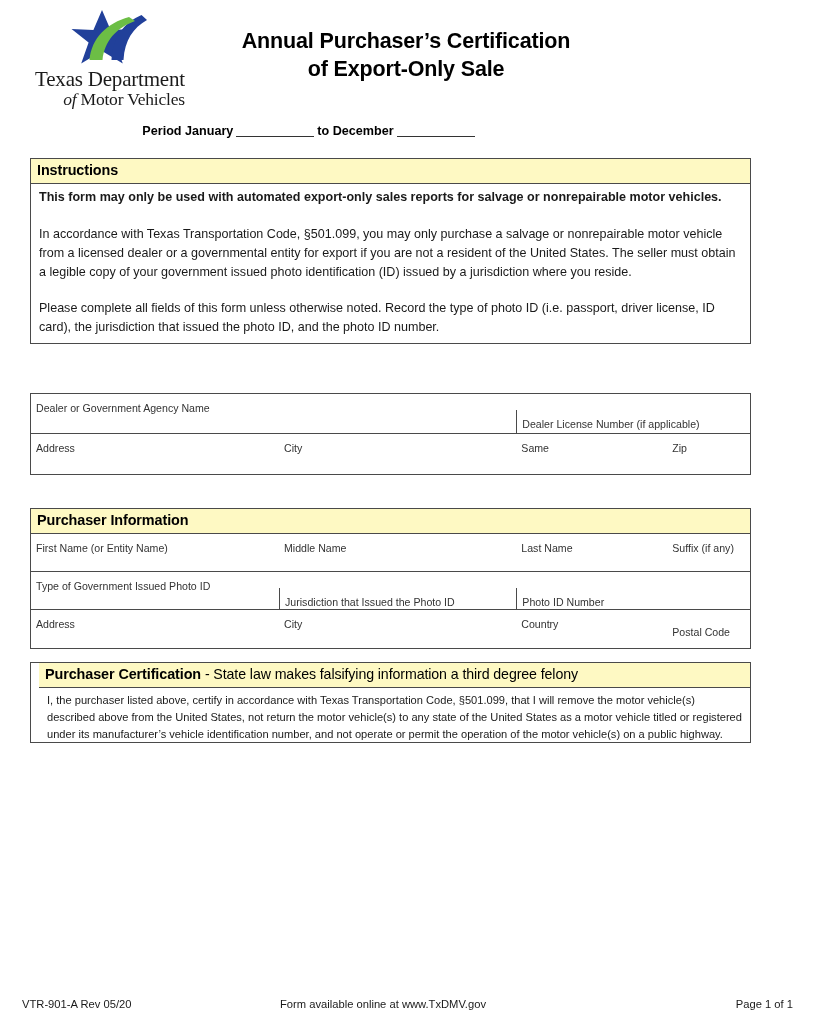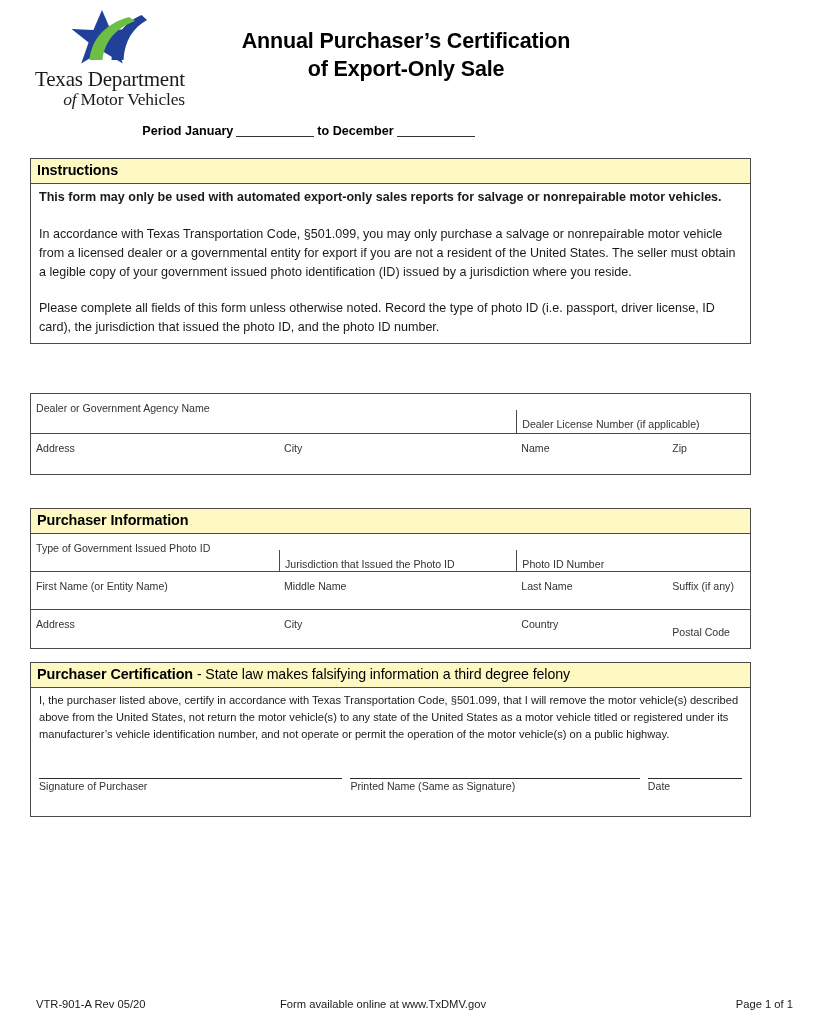--- a/index.html
+++ b/index.html
@@ -168,21 +168,21 @@
   #box-purchaser .c-suffix { width: 11.5%; }
   #box-purchaser .c-idtype { width: 34.5%; }
   #box-purchaser .c-jurisd { width: 33.0%; }
   #box-purchaser .c-idnum  { width: 32.5%; }
   #box-purchaser .c-paddr  { width: 34.5%; }
   #box-purchaser .c-pcity  { width: 33.0%; }
   #box-purchaser .c-pcountry { width: 21.0%; }
   #box-purchaser .c-ppostal  { width: 11.5%; margin-top: 8px; }
 
   
-  #box-cert { top: 662px; }
+  #box-cert { top: 662px; padding-left: 8px; }
   .cert-body {
     padding: 4px 8px 0 8px;
     font-size: 11.1px;
     line-height: 1.50;
     color: #1a1a1a;
   }
   .cert-body p { margin: 0; }
   .sig-area {
     position: relative;
     height: 52px;
@@ -217,21 +217,21 @@
     top: 998px;
     width: 817px;
     font-size: 11.2px;
     color: #1a1a1a;
   }
   .footer-inner {
     position: relative;
     margin: 0 22px;
     height: 16px;
   }
-  .f-left  { position: absolute; left: 14px; top: 0; }
+  .f-left  { position: absolute; left: 0; top: 0; }
   .f-mid   { position: absolute; left: 258px; top: 0; }
   .f-right { position: absolute; right: 2px; top: 0; }
 </style>
 </head>
 <body>
 
 <div class="page">
 
   <div class="header">
 
@@ -283,58 +283,58 @@
     </div>
 
     <div class="frow row-b last">
       <div class="fcell c-address">
         <span>Address</span>
       </div>
       <div class="fcell c-city">
         <span>City</span>
       </div>
       <div class="fcell c-state">
-        <span>Name</span>
+        <span>Same</span>
       </div>
       <div class="fcell c-zip">
         <span>Zip</span>
       </div>
     </div>
   </div>
 
   <div class="box" id="box-purchaser">
     <div class="sec-head">Purchaser Information</div>
+
+    <div class="frow">
+      <div class="fcell c-first">
+        <span>First Name (or Entity Name)</span>
+      </div>
+      <div class="fcell c-middle">
+        <span>Middle Name</span>
+      </div>
+      <div class="fcell c-last">
+        <span>Last Name</span>
+      </div>
+      <div class="fcell c-suffix">
+        <span>Suffix (if any)</span>
+      </div>
+    </div>
 
     <div class="frow">
       <div class="fcell c-idtype">
         <span>Type of Government Issued Photo ID</span>
       </div>
       <div class="fcell c-jurisd divider">
         <span>Jurisdiction that Issued the Photo ID</span>
       </div>
       <div class="fcell c-idnum divider">
         <span>Photo ID Number</span>
       </div>
     </div>
 
-    <div class="frow">
-      <div class="fcell c-first">
-        <span>First Name (or Entity Name)</span>
-      </div>
-      <div class="fcell c-middle">
-        <span>Middle Name</span>
-      </div>
-      <div class="fcell c-last">
-        <span>Last Name</span>
-      </div>
-      <div class="fcell c-suffix">
-        <span>Suffix (if any)</span>
-      </div>
-    </div>
-
     <div class="frow last">
       <div class="fcell c-paddr">
         <span>Address</span>
       </div>
       <div class="fcell c-pcity">
         <span>City</span>
       </div>
       <div class="fcell c-pcountry">
         <span>Country</span>
       </div>
@@ -344,36 +344,20 @@
     </div>
   </div>
 
   <div class="box" id="box-cert">
     <div class="sec-head"><span>Purchaser Certification</span><span class="reg"> - State law makes falsifying information a third degree felony</span></div>
 
     <div class="cert-body">
       <p>I, the purchaser listed above, certify in accordance with Texas Transportation Code, §501.099, that I will remove the motor vehicle(s) described above from the United States, not return the motor vehicle(s) to any state of the United States as a motor vehicle titled or registered under its manufacturer’s vehicle identification number, and not operate or permit the operation of the motor vehicle(s) on a public highway.</p>
     </div>
 
-    <div class="sig-area">
-      <div class="sig-row">
-        <div class="sig-field sig-signature">
-          <div class="rule"></div>
-          <div class="cap">Signature of Purchaser</div>
-        </div>
-        <div class="sig-field sig-printed">
-          <div class="rule"></div>
-          <div class="cap">Printed Name (Same as Signature)</div>
-        </div>
-        <div class="sig-field sig-date">
-          <div class="rule"></div>
-          <div class="cap">Date</div>
-        </div>
-      </div>
-    </div>
   </div>
 
   <div class="footer">
     <div class="footer-inner">
       <span class="f-left">VTR-901-A Rev 05/20</span>
       <span class="f-mid">Form available online at www.TxDMV.gov</span>
       <span class="f-right">Page 1 of 1</span>
     </div>
   </div>
 

